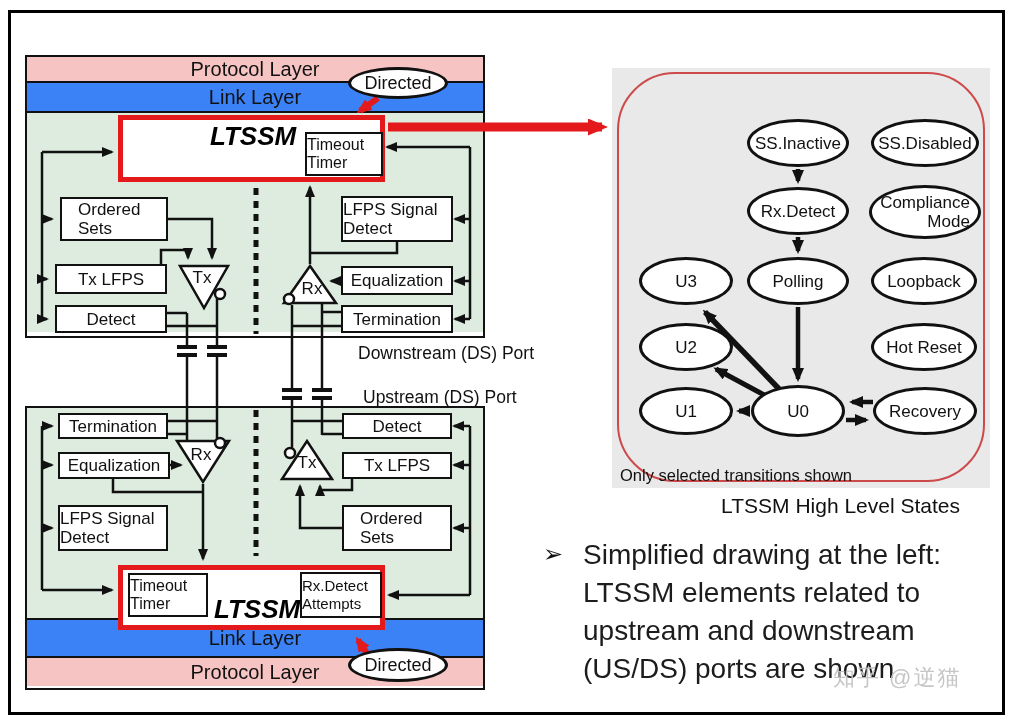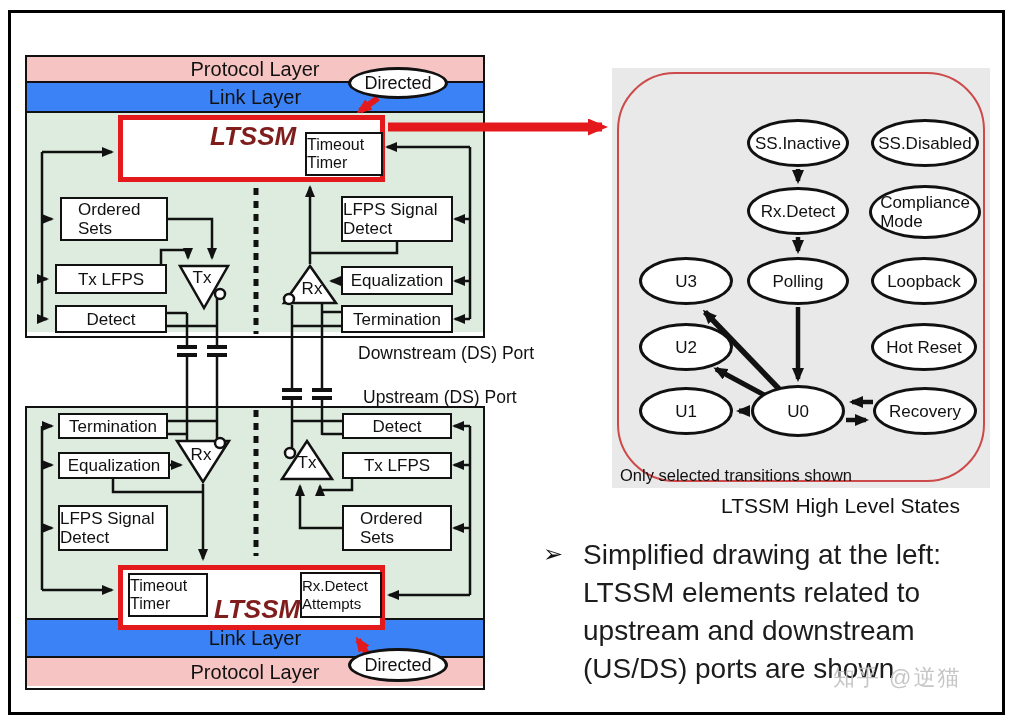--- a/index.html
+++ b/index.html
@@ -14,25 +14,25 @@
   .band.pink{background:#f6c4c2;}
   .band.blue{background:#3b82f6;}
   .band.green{background:#ddecdf;border-bottom:none;}
   .band.nb{border-bottom:none;}
   .band.bt{border-bottom:none;border-top:2px solid #111;}
   
   .box{position:absolute;background:#fff;border:2px solid #111;box-sizing:border-box;
        display:flex;align-items:center;justify-content:center;text-align:left;
        font-size:17px;line-height:19px;z-index:3;}
   .ltssm{position:absolute;background:#fff;border:5px solid #e4191c;box-sizing:border-box;z-index:3;}
-  .ltssm-label{position:absolute;color:#7f1d1d;font-size:26px;font-weight:bold;font-style:italic;z-index:4;}
+  .ltssm-label{position:absolute;color:#000000;font-size:26px;font-weight:bold;font-style:italic;z-index:4;}
   .tri-label{position:absolute;transform:translateX(-50%);font-size:17px;z-index:3;}
   .ellipse{position:absolute;background:#fff;border:3px solid #111;border-radius:50%;
            box-sizing:border-box;display:flex;align-items:center;justify-content:center;
-           text-align:left;font-size:17px;line-height:19px;z-index:3;}
+           text-align:right;font-size:17px;line-height:19px;z-index:3;}
   .dir-ellipse{position:absolute;background:#fff;border:3px solid #111;border-radius:50%;
            box-sizing:border-box;display:flex;align-items:center;justify-content:center;
            font-size:18px;z-index:4;}
   .port-label{position:absolute;font-size:17.5px;z-index:3;}
   #state-bg{left:612px;top:68px;width:378px;height:420px;background:#e9e9e9;z-index:0;}
   #state-border{left:617px;top:72px;width:368px;height:410px;border:2px solid #cd4a4a;
                 border-radius:58px;box-sizing:border-box;z-index:1;}
   #state-note{left:620px;top:466px;width:360px;text-align:left;font-size:16.5px;z-index:3;}
   #state-caption{left:640px;top:494px;width:320px;text-align:right;font-size:21px;z-index:3;}
   #svg-overlay{position:absolute;left:0;top:0;z-index:2;}

